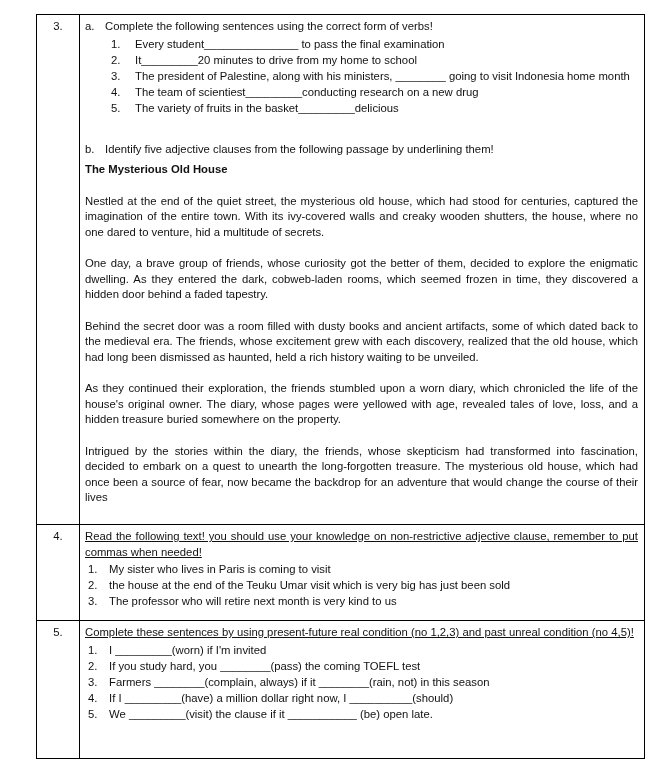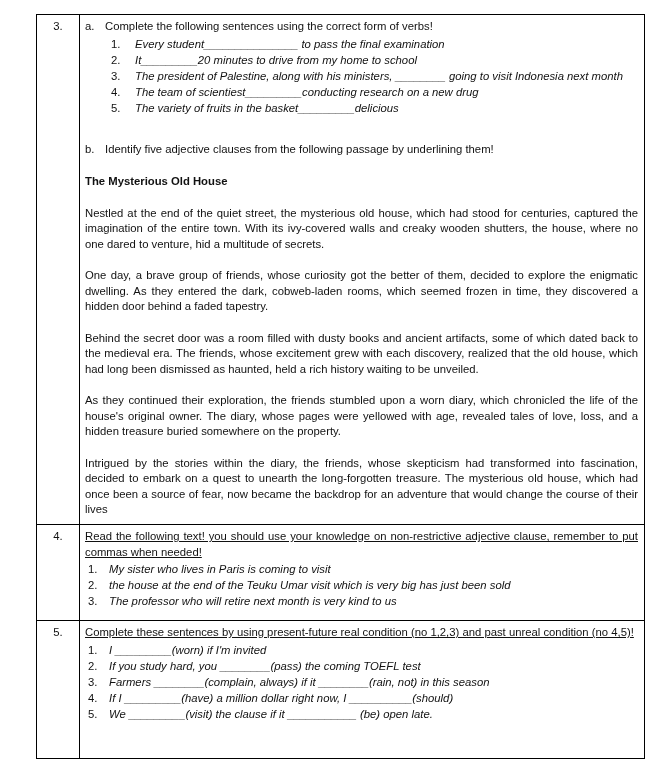--- a/index.html
+++ b/index.html
@@ -39,28 +39,28 @@
     padding-top: 4px;
   }
   td.contentcell {
     padding: 4px 6px 4px 5px;
   }
   .part-row { display: flex; }
   .plabel { flex: none; width: 20px; }
   .ptext  { flex: 1; }
   .li { display: flex; line-height: 16.2px; }
   .li-num { flex: none; }
-  .li-text { flex: 1; font-style: italic; }
+  .li-text { flex: 1; }
   .alist { margin-left: 26px; margin-top: 1px; }
   .alist .li-num { width: 24px; }
   .blist { margin-left: 3px; margin-top: 1px; }
   .blist .li-num { width: 21px; }
   .part-b { margin-top: 25px; }
   .passage-title {
-    margin-top: 17px;
+    margin-top: 5px;
     font-weight: bold;
   }
   .para {
     margin: 16px 0 0 0;
     text-align: justify;
   }
   .cell-instruction { text-align: justify; text-decoration: underline; }
 </style>
 </head>
 <body>
@@ -82,21 +82,21 @@
             <div class="li">
               <span class="li-num">1.</span>
               <span class="li-text">Every student_______________ to pass the final examination</span>
             </div>
             <div class="li">
               <span class="li-num">2.</span>
               <span class="li-text">It_________20 minutes to drive from my home to school</span>
             </div>
             <div class="li">
               <span class="li-num">3.</span>
-              <span class="li-text">The president of Palestine, along with his ministers, ________ going to visit Indonesia next month</span>
+              <span class="li-text">The president of Palestine, along with his ministers, ________ going to visit Indonesia home month</span>
             </div>
             <div class="li">
               <span class="li-num">4.</span>
               <span class="li-text">The team of scientiest_________conducting research on a new drug</span>
             </div>
             <div class="li">
               <span class="li-num">5.</span>
               <span class="li-text">The variety of fruits in the basket_________delicious</span>
             </div>
           </div>

